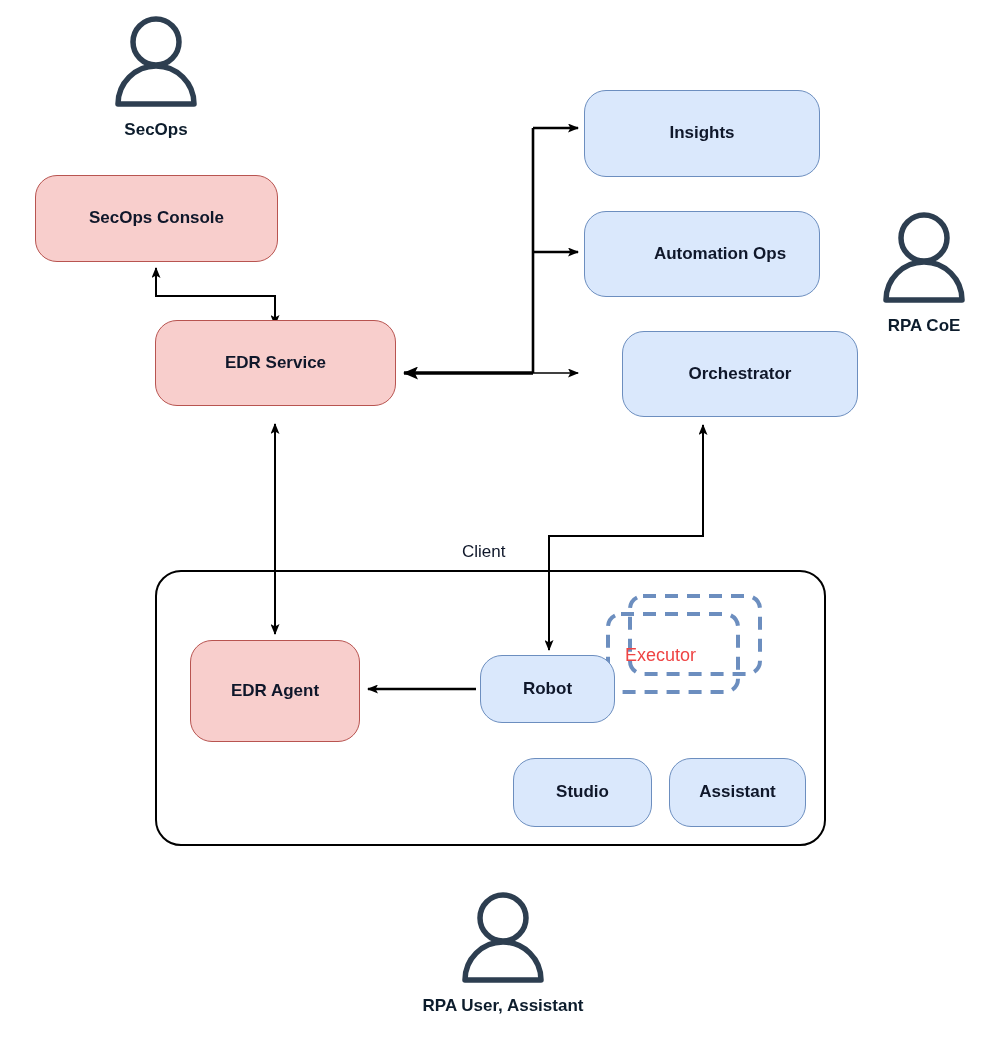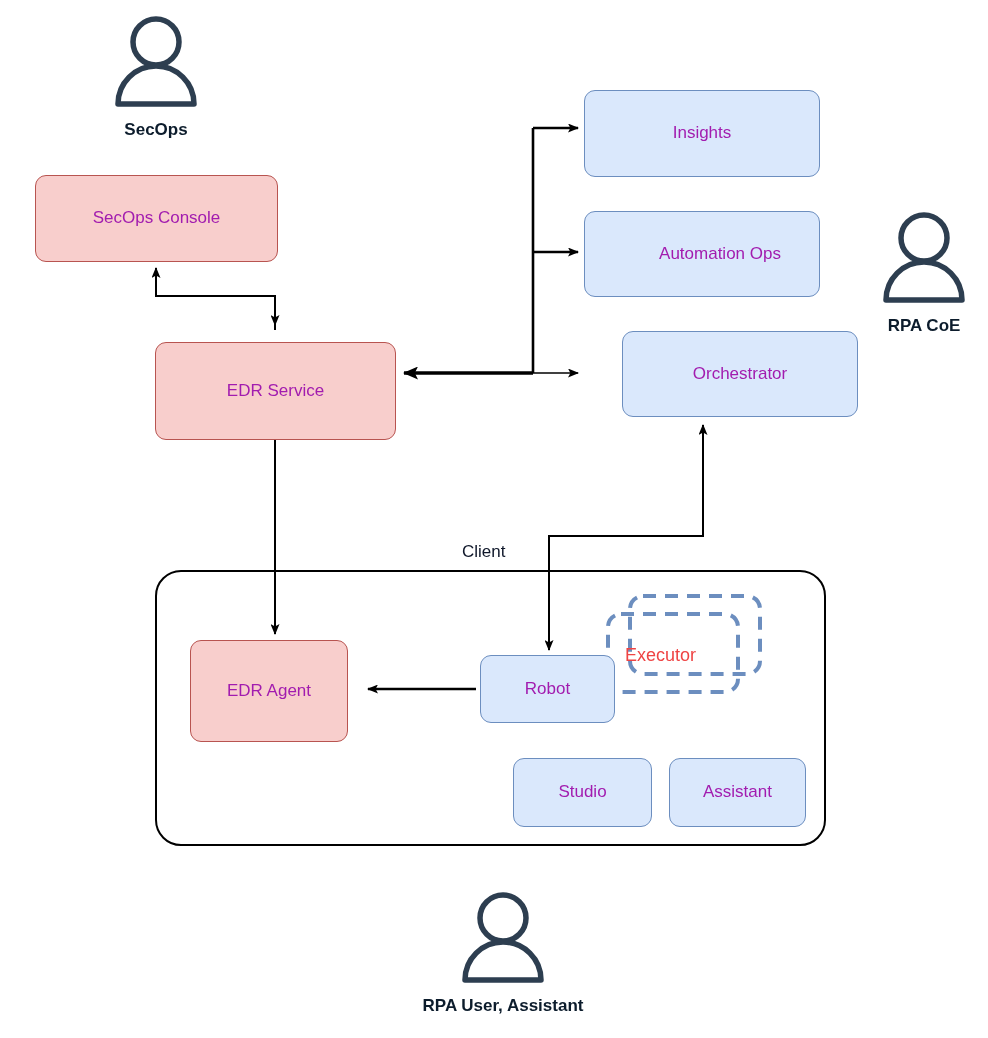--- a/index.html
+++ b/index.html
@@ -2,21 +2,21 @@
 <html><head>
 <meta charset="utf-8">
 <style>
   html,body{margin:0;padding:0;background:#ffffff;}
   body{width:988px;height:1038px;font-family:"Liberation Sans",sans-serif;overflow:hidden;}
   #stage{position:relative;width:988px;height:1038px;background:#fff;}
   #wires{position:absolute;left:0;top:0;width:988px;height:1038px;pointer-events:none;}
 
   .node{position:absolute;box-sizing:border-box;display:flex;align-items:center;
         justify-content:center;text-align:center;line-height:1.2;}
-  .box{border-width:1.5px;border-style:solid;border-radius:11px;font-size:17px;color:#a21caf;}
+  .box{border-width:1.5px;border-style:solid;border-radius:22px;font-size:17px;color:#0f172a;font-weight:bold;}
   .pink{background:#f8cecc;border-color:#b85450;}
   .blue{background:#dae8fc;border-color:#6c8ebf;}
 
   .actor{position:absolute;display:flex;flex-direction:column;align-items:center;font-weight:bold;}
   .actor svg{display:block;}
   .actor-label{margin-top:12px;font-size:17px;color:#0c1c2c;white-space:nowrap;}
 
   .client-frame{position:absolute;box-sizing:border-box;border:2px solid #000;
                 border-radius:26px;background:transparent;}
   .client-label{position:absolute;font-size:17px;color:#0f172a;white-space:nowrap;}
@@ -100,25 +100,25 @@
       <rect x="26" y="4" width="130" height="78" rx="13" ry="13" fill="none" stroke="#6c8ebf" stroke-width="4" stroke-dasharray="13 9"></rect>
       <rect x="4" y="22" width="130" height="78" rx="13" ry="13" fill="none" stroke="#6c8ebf" stroke-width="4" stroke-dasharray="13 9"></rect>
     </svg>
   </div>
   <div class="exec-label" style="left:625px;top:645px;">Executor</div>
 
   <div class="node box pink" style="left:35px;top:175px;width:243px;height:87px;">
     <span>SecOps Console</span>
   </div>
 
-  <div class="node box pink" style="left:155px;top:342px;width:241px;height:98px;">
+  <div class="node box pink" style="left:155px;top:320px;width:241px;height:86px;">
     <span>EDR Service</span>
   </div>
 
-  <div class="node box pink" style="left:190px;top:640px;width:158px;height:102px;">
+  <div class="node box pink" style="left:190px;top:640px;width:170px;height:102px;">
     <span>EDR Agent</span>
   </div>
 
   <div class="node box blue" style="left:584px;top:90px;width:236px;height:87px;">
     <span>Insights</span>
   </div>
 
   <div class="node box blue" style="left:584px;top:211px;width:236px;height:86px;padding-left:36px;">
     <span>Automation Ops</span>
   </div>

